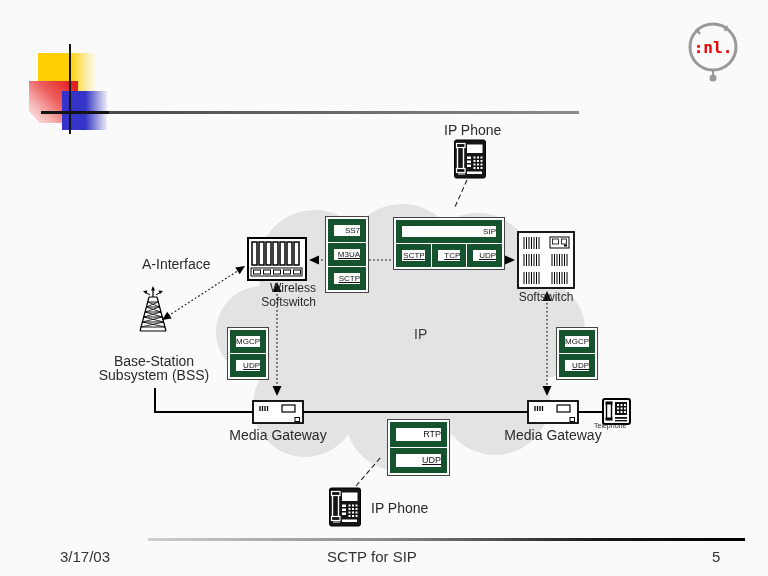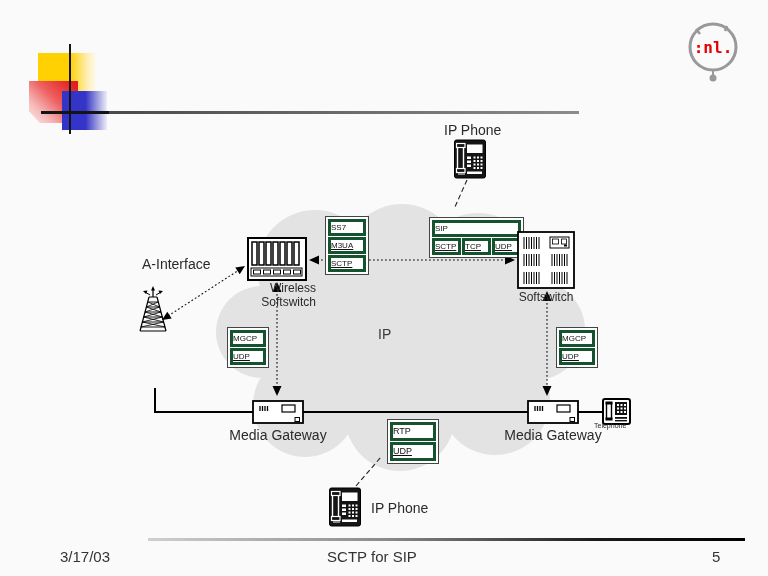--- a/index.html
+++ b/index.html
@@ -23,27 +23,27 @@
   .title { left:106px; top:57px; z-index:5; font-family:"DejaVu Sans","Liberation Sans",sans-serif;
     font-size:32px; letter-spacing:-0.5px; color:#333399; white-space:nowrap; }
   .logo { left:685px; top:18px; z-index:5; }
   
   svg.layer { position:absolute; left:0; top:0; }
   .cloud-layer { z-index:1; }
   .conn-layer  { z-index:2; }
   .icon { z-index:5; }
   .lbl { position:absolute; z-index:6; font-size:14px; color:#2a2a2a; white-space:nowrap; }
   .lbl.center { text-align:center; }
-  .ip-label { font-size:14px; color:#3a3a3a; }
+  .ip-label { font-size:14px; color:#3a3a3a;margin-left:36px; }
   .tiny { font-size:7px; }
   
   .pbox { position:absolute; z-index:5; background:#fff; border:1px solid #444;
     padding:2px; box-sizing:border-box; }
-  .prow { border:3px solid #14532d; font-size:8px; line-height:9px; padding:1px 0;
-    text-align:left; color:#111; }
+  .prow { border:6px solid #14532d; font-size:8px; line-height:9px; padding:1px 0;
+    text-align:right; color:#111; }
   .prow + .prow, .prow + .pcells { margin-top:1px;text-decoration:underline; }
   .pcells { display:flex; gap:1px; }
   .pcells .prow { flex:1; margin-top:0; }
   .pbox-rtp .prow { font-size:9px; line-height:11px; padding:1px 0; }
   
   .footer-line { left:148px; top:538px; width:597px; height:3px; z-index:5;
     background:linear-gradient(90deg,#cfcfcf 0%,#8a8a8a 40%,#1a1a1a 75%,#000 100%); }
   .footer-text { position:absolute; top:548px; z-index:6; font-size:15px; color:#333; }
 </style>
 </head>
@@ -106,40 +106,40 @@
   </svg>
 
   <div class="lbl ip-label" style="left:378px; top:326px;">IP</div>
 
   <div class="pbox" style="left:325px; top:216px; width:44px;">
     <div class="prow">SS7</div>
     <div class="prow">M3UA</div>
     <div class="prow">SCTP</div>
   </div>
 
-  <div class="pbox" style="left:393px; top:217px; width:95px;margin-left:36px;">
+  <div class="pbox" style="left:393px; top:217px; width:112px;">
     <div class="prow">SIP</div>
     <div class="pcells">
       <div class="prow">SCTP</div>
       <div class="prow">TCP</div>
       <div class="prow">UDP</div>
     </div>
   </div>
 
   <div class="pbox" style="left:227px; top:327px; width:42px;">
     <div class="prow">MGCP</div>
     <div class="prow">UDP</div>
   </div>
 
   <div class="pbox" style="left:556px; top:327px; width:42px;">
     <div class="prow">MGCP</div>
     <div class="prow">UDP</div>
   </div>
 
-  <div class="pbox pbox-rtp" style="left:387px; top:419px; width:52px;">
+  <div class="pbox pbox-rtp" style="left:387px; top:419px; width:63px;">
     <div class="prow">RTP</div>
     <div class="prow">UDP</div>
   </div>
 
   <svg class="abs icon" style="left:453px; top:138px;" width="34" height="42" viewBox="0 0 34 42">
     <rect x="1.5" y="2" width="31" height="38" rx="2" fill="#151515" stroke="#000"></rect>
     <rect x="4.5" y="8" width="6" height="24" fill="none" stroke="#fff" stroke-width="1.4"></rect>
     <rect x="3.5" y="5.5" width="8.5" height="4" fill="#151515" stroke="#fff" stroke-width="1.2"></rect>
     <rect x="3.5" y="30.5" width="8.5" height="4" fill="#151515" stroke="#fff" stroke-width="1.2"></rect>
     <rect x="14" y="6.5" width="15.5" height="8.5" fill="#fff"></rect>
@@ -279,20 +279,24 @@
 
   <div class="lbl center" style="left:238px; top:281px; width:78px; font-size:12px; line-height:14px;text-align:right;">
     <div>Wireless</div>
     <div>Softswitch</div>
   </div>
 
   <div class="lbl center" style="left:513px; top:290px; width:66px; font-size:12px;">Softswitch</div>
 
   <div class="lbl" style="left:142px; top:256px;">A-Interface</div>
 
+  <div class="lbl center" style="left:95px; top:354px; width:118px; line-height:14px;">
+    <div>Base-Station</div>
+    <div>Subsystem (BSS)</div>
+  </div>
 
   <div class="lbl center" style="left:224px; top:427px; width:108px;">Media Gateway</div>
 
   <div class="lbl center" style="left:499px; top:427px; width:108px;">Media Gateway</div>
 
   <div class="lbl tiny" style="left:594px; top:422px;">Telephone</div>
 
   <div class="lbl" style="left:371px; top:500px;">IP Phone</div>
 
   <div class="abs footer-line"></div>

